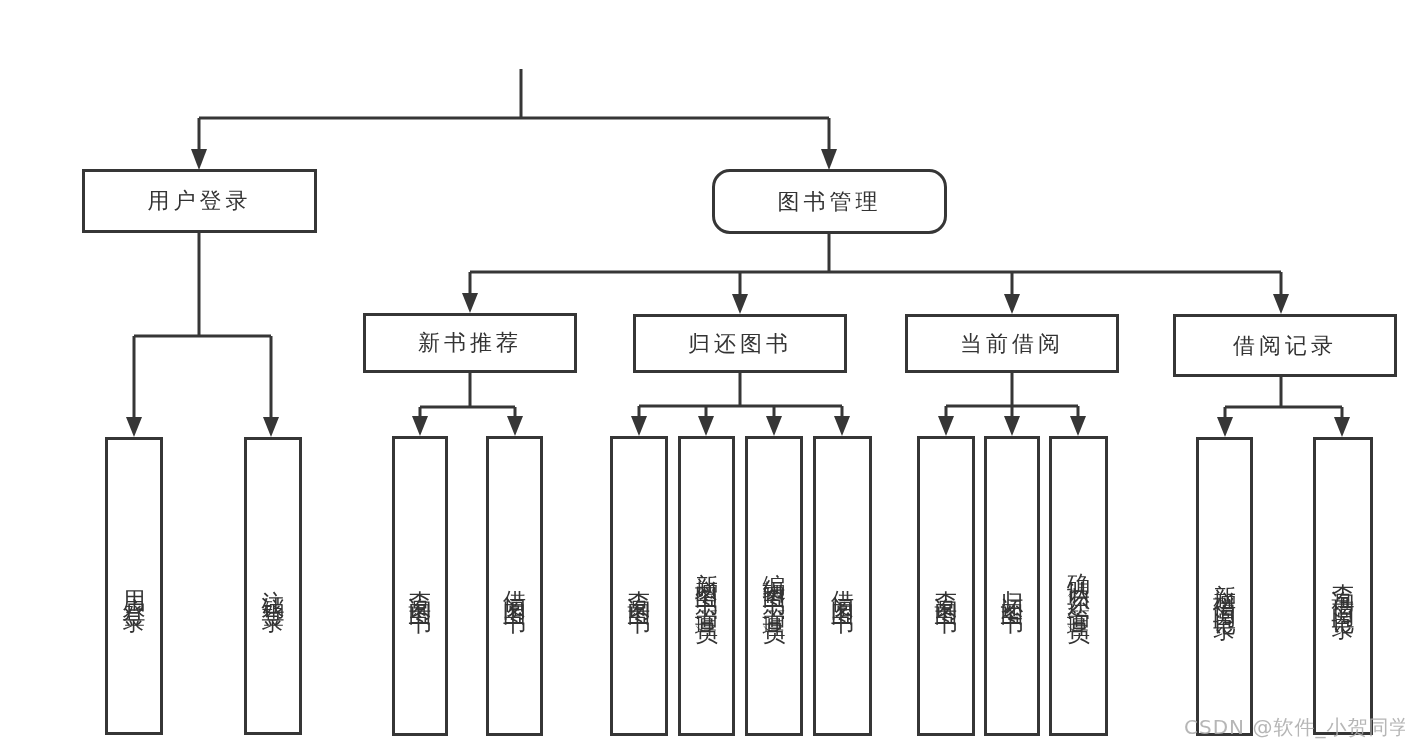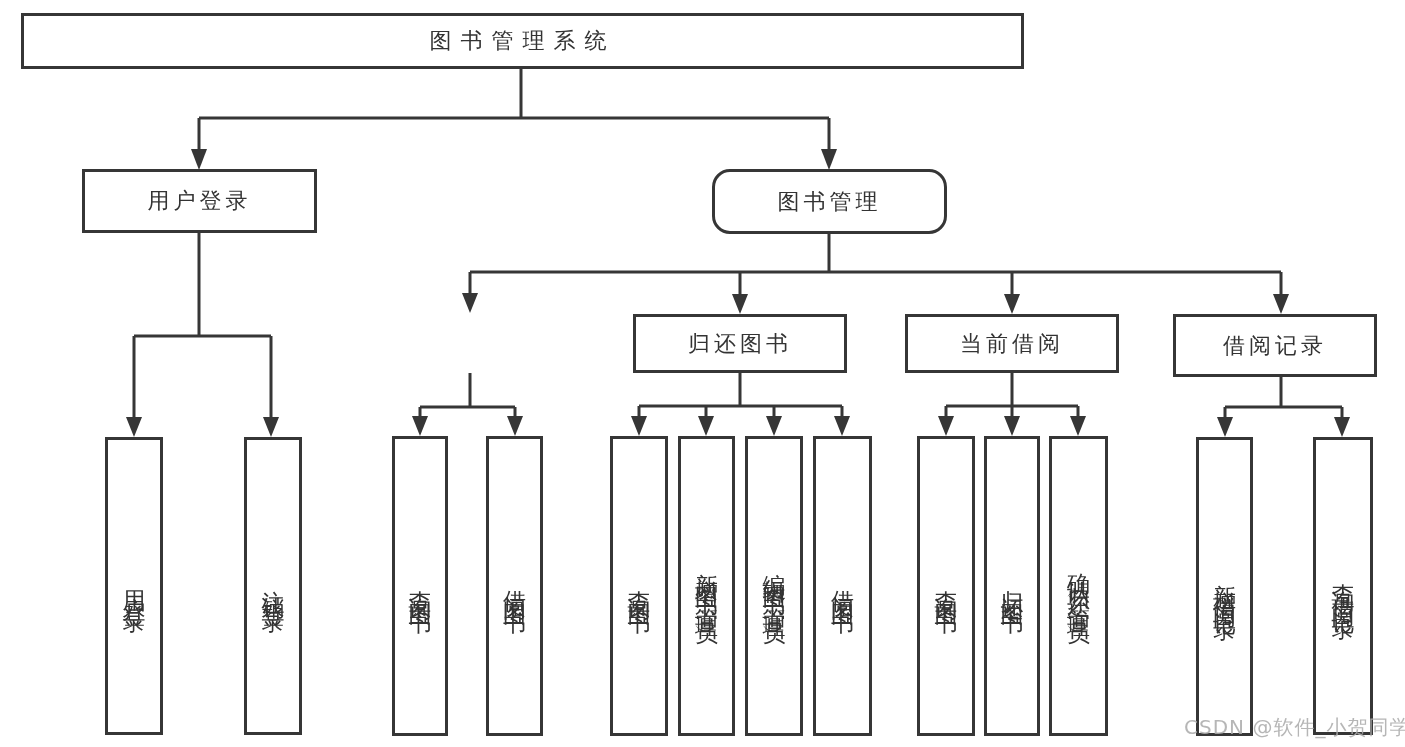--- a/index.html
+++ b/index.html
@@ -46,21 +46,21 @@
   }
   
   #n-root            { left: 21px;   top: 13px;  width: 1003px; height: 56px; }
   
   #n-user-login      { left: 82px;   top: 169px; width: 235px;  height: 64px; }
   #n-book-mgmt       { left: 712px;  top: 169px; width: 235px;  height: 65px; border-radius: 18px; }
   
   #n-new-book-rec    { left: 363px;  top: 313px; width: 214px;  height: 60px; }
   #n-book-borrow     { left: 633px;  top: 314px; width: 214px;  height: 59px; }
   #n-current-borrow  { left: 905px;  top: 314px; width: 214px;  height: 59px; text-align: center; }
-  #n-borrow-record   { left: 1173px; top: 314px; width: 204px;  height: 63px; }
+  #n-borrow-record   { left: 1173px; top: 314px; width: 224px;  height: 63px; }
   
   #n-leaf-login      { left: 105px;  top: 437px; width: 58px; height: 298px; }
   #n-leaf-logout     { left: 244px;  top: 437px; width: 58px; height: 298px; }
   #n-leaf-rec-query  { left: 392px;  top: 436px; width: 56px; height: 300px; }
   #n-leaf-rec-borrow { left: 486px;  top: 436px; width: 57px; height: 300px; }
   #n-leaf-bb-query   { left: 610px;  top: 436px; width: 58px; height: 300px; }
   #n-leaf-bb-add     { left: 678px;  top: 436px; width: 57px; height: 300px; }
   #n-leaf-bb-edit    { left: 745px;  top: 436px; width: 58px; height: 300px; }
   #n-leaf-bb-borrow  { left: 813px;  top: 436px; width: 59px; height: 300px; }
   #n-leaf-cb-query   { left: 917px;  top: 436px; width: 58px; height: 300px; }
@@ -140,25 +140,25 @@
 
     <g stroke="#363636" stroke-width="3" fill="none">
       <path d="M1281 377 V407 M1225 407 H1342 M1225 407 V419 M1342 407 V419"></path>
     </g>
     <g fill="#363636" stroke="none">
       <polygon points="1217,417 1233,417 1225,437"></polygon>
       <polygon points="1334,417 1350,417 1342,437"></polygon>
     </g>
   </svg>
 
-  <div class="node h root-title" id="n-root">图书管理系统</div>
 
   <div class="node h" id="n-user-login">用户登录</div>
   <div class="node h" id="n-book-mgmt">图书管理</div>
 
+  <div class="node h" id="n-new-book-rec">新书推荐</div>
   <div class="node h" id="n-book-borrow">归还图书</div>
   <div class="node h" id="n-current-borrow">当前借阅</div>
   <div class="node h" id="n-borrow-record">借阅记录</div>
 
   <div class="node v" id="n-leaf-login">用户登录</div>
   <div class="node v" id="n-leaf-logout">注销登录</div>
 
   <div class="node v" id="n-leaf-rec-query">查询图书</div>
   <div class="node v" id="n-leaf-rec-borrow">借阅图书</div>
 

